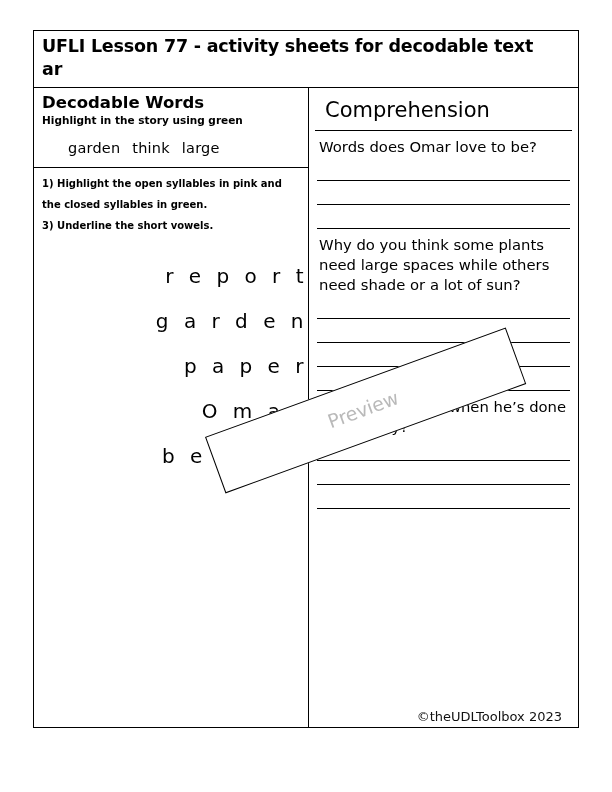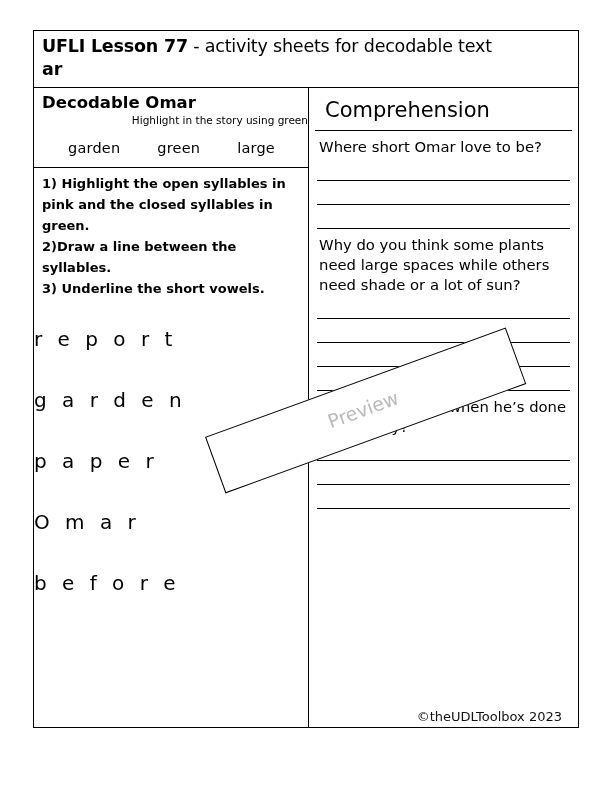--- a/index.html
+++ b/index.html
@@ -50,21 +50,21 @@
     font-size: 17.5px;
     line-height: 23px;
     letter-spacing: -0.2px;
     white-space: nowrap;
   }
   .title-strong {
     font-weight: bold;
     text-align: right;
   }
   .title-rest {
-    font-weight: normal;
+    font-weight: bold;
     margin-top: 27px;
   }
   .title-sub {
     font-weight: bold;
     font-size: 17.5px;
     line-height: 22px;
   }
 
   
   .col-left {
@@ -89,53 +89,52 @@
   
   .dw-head {
     padding: 5px 0 0 8px;
   }
   .dw-title {
     font-weight: bold;
     font-size: 16.5px;
     line-height: 19px;
   }
   .dw-sub {
-    font-weight: normal;
+    font-weight: bold;
     font-size: 10.5px;
     line-height: 14px;
     margin-top: 1px;
-    text-align: right;
   }
   .dw-words {
     margin-top: 13px;
     padding-left: 34px;
     font-size: 14.5px;
     letter-spacing: 0.2px;
     display: flex;
-    gap: 37px;
+    gap: 12px;
   }
   .dw-divider {
     margin-top: 11px;
     border-top: 1.5px solid #000;
   }
 
   .instructions {
     padding: 5px 6px 0 8px;
     font-weight: bold;
-    font-size: 13px;
+    font-size: 10px;
     line-height: 21px;
   }
   .instructions div { white-space: normal; }
 
   .wordlist {
     margin-top: 18px;
     display: flex;
     flex-direction: column;
-    align-items: flex-start;
-    gap: 16px;
+    align-items: flex-end;
+    gap: 0;
   }
   .word {
     font-size: 20px;
     letter-spacing: 4.5px;
     line-height: 45px;
     font-family: "DejaVu Sans", sans-serif;
   }
 
   
   .comp-title {
@@ -198,54 +197,53 @@
   <div class="sheet">
 
     <div class="title-band">
       <div class="title-line"><span class="title-strong">UFLI Lesson 77</span><span class="title-rest"> - activity sheets for decodable text</span></div>
       <div class="title-sub">ar</div>
     </div>
 
     <div class="col-left">
 
       <div class="dw-head">
-        <div class="dw-title">Decodable Omar</div>
+        <div class="dw-title">Decodable Words</div>
         <div class="dw-sub">Highlight in the story using green</div>
       </div>
 
       <div class="dw-words">
         <span>garden</span>
-        <span>green</span>
+        <span>think</span>
         <span>large</span>
       </div>
 
       <div class="dw-divider"></div>
 
       <div class="instructions">
         <div>1) Highlight the open syllables in pink and the closed syllables in green.</div>
-        <div>2)Draw a line between the syllables.</div>
         <div>3) Underline the short vowels.</div>
       </div>
 
       <div class="wordlist">
         <div class="word">r e p o r t</div>
         <div class="word">g a r d e n</div>
         <div class="word">p a p e r</div>
         <div class="word">O m a r</div>
         <div class="word">b e f o r e</div>
       </div>
 
     </div>
 
     <div class="col-right">
 
       <div class="comp-title">Comprehension</div>
       <div class="comp-rule"></div>
 
-      <div class="q">Where short Omar love to be?</div>
+      <div class="q">Words does Omar love to be?</div>
       <div class="lines">
         <div class="wline"></div>
         <div class="wline"></div>
         <div class="wline"></div>
       </div>
 
       <div class="q">Why do you think some plants need large spaces while others need shade or a lot of sun?</div>
       <div class="lines">
         <div class="wline"></div>
         <div class="wline"></div>

